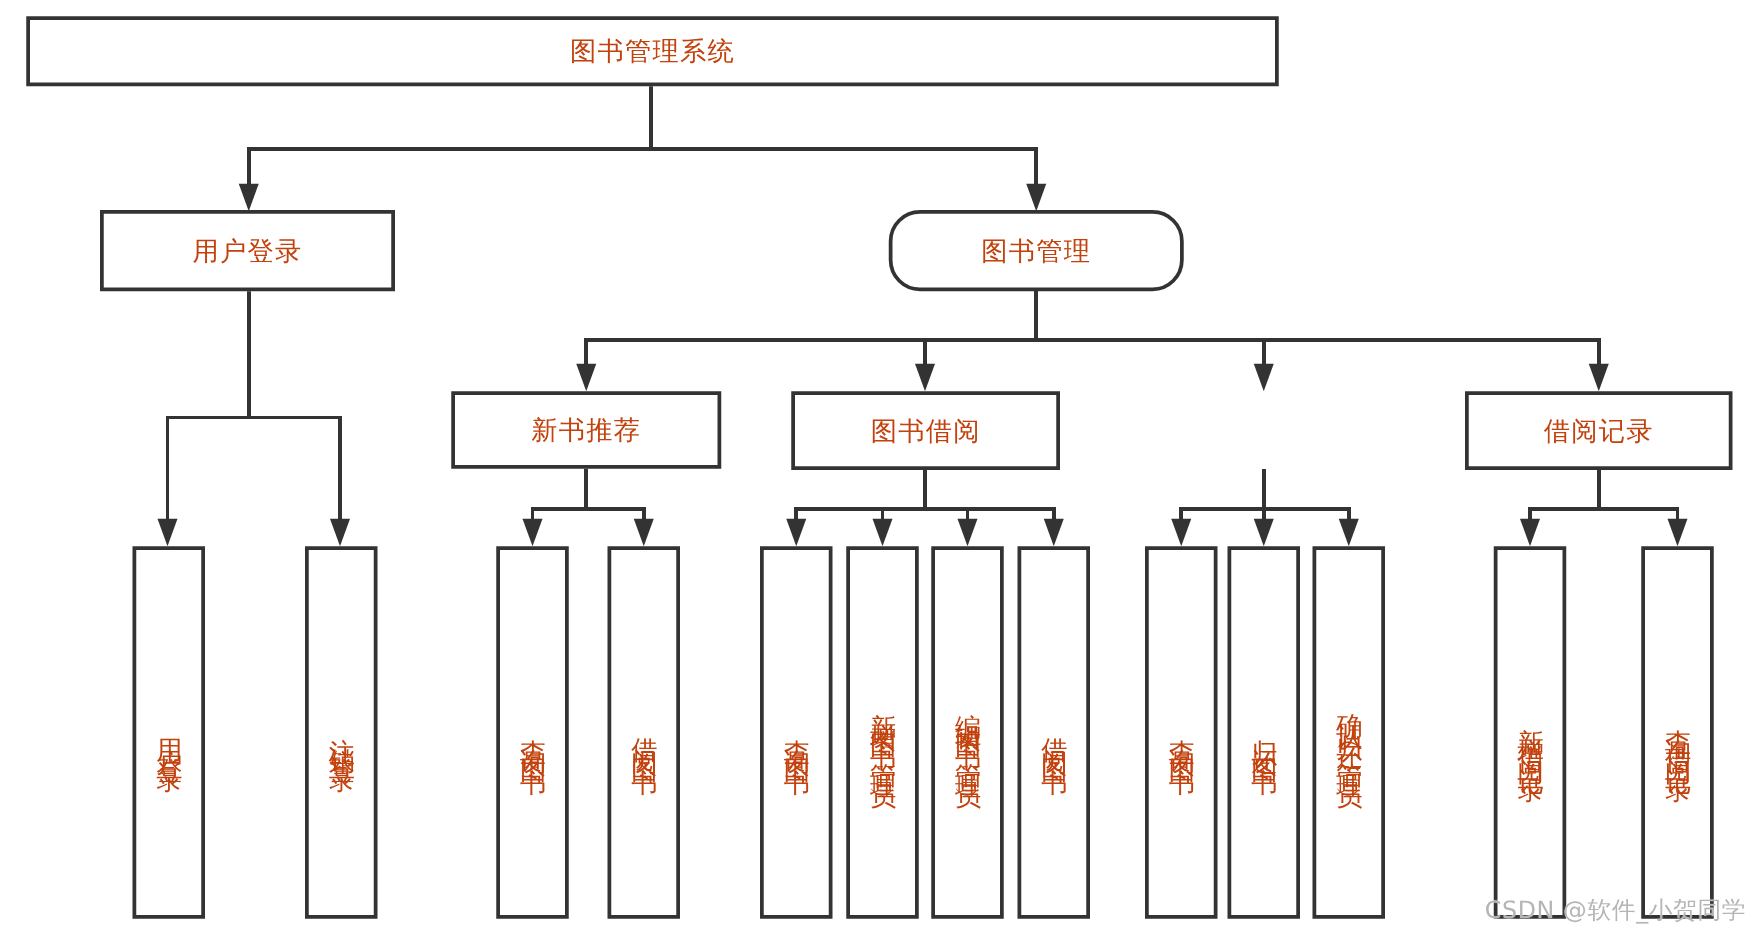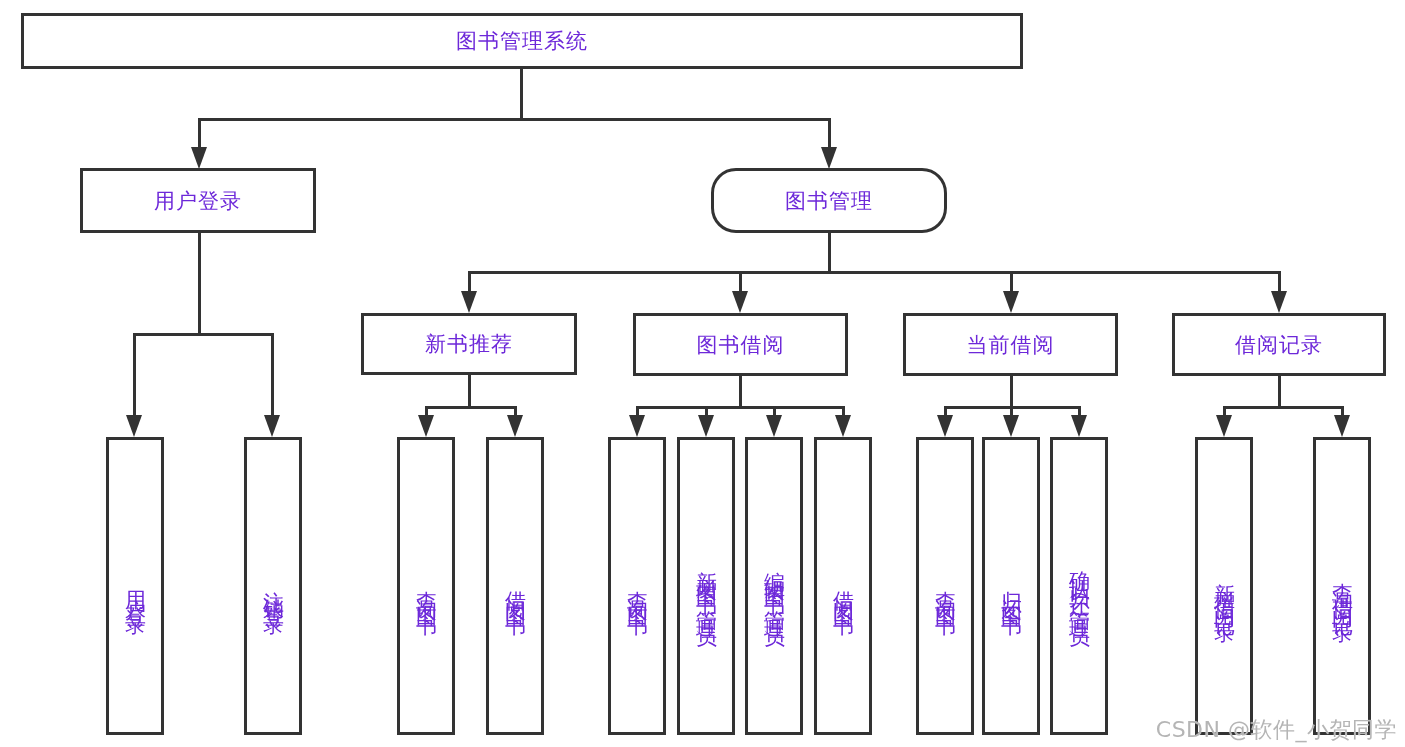--- a/index.html
+++ b/index.html
@@ -18,21 +18,21 @@
     position: absolute;
     left: 0; top: 0;
     width: 1405px; height: 747px;
     pointer-events: none;
   }
 
   .node {
     position: absolute;
     border: 3px solid #333333;
     background: #ffffff;
-    color: #6d28d9;
+    color: #c2410c;
     display: flex;
     align-items: center;
     justify-content: center;
     font-size: 21px;
     letter-spacing: 1px;
     white-space: nowrap;
   }
 
   .leaf .vtext {
     writing-mode: vertical-rl;
@@ -66,21 +66,21 @@
   .l-9  { left:  916px; }
   .l-10 { left:  982px; }
   .l-11 { left: 1050px; }
   .l-12 { left: 1195px; }
   .l-13 { left: 1313px; }
 
   .watermark {
     position: absolute;
     right: 8px;
     top: 715px;
-    font-size: 22px;
+    font-size: 19px;
     color: #b5b5b5;
     letter-spacing: 0.5px;
     text-shadow: 0 0 1px #ffffff;
     white-space: nowrap;
   }
 </style>
 </head>
 <body>
 
 <div class="canvas">
@@ -162,23 +162,20 @@
   <div class="node n-book-mgmt">
     <span>图书管理</span>
   </div>
 
   <div class="node n-book-borrow">
     <span>图书借阅</span>
   </div>
   <div class="node n-new-book-rec">
     <span>新书推荐</span>
   </div>
-  <div class="node n-current-borrow">
-    <span>当前借阅</span>
-  </div>
   <div class="node n-borrow-records">
     <span>借阅记录</span>
   </div>
 
   <div class="node leaf l-1">
     <span class="vtext">用户登录</span>
   </div>
   <div class="node leaf l-2">
     <span class="vtext">注销登录</span>
   </div>

